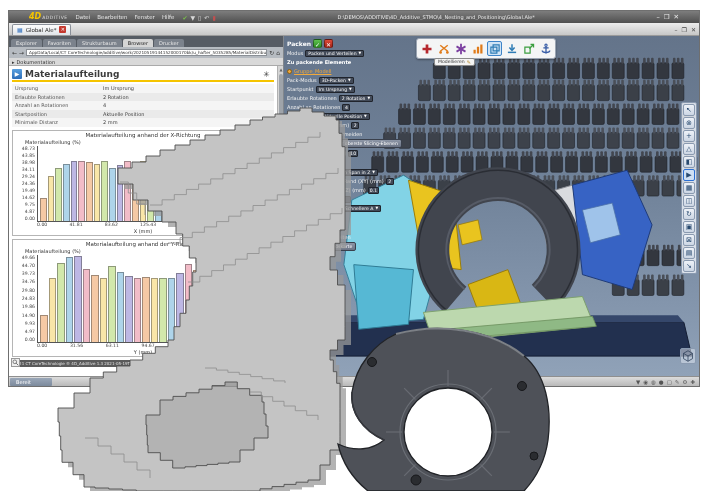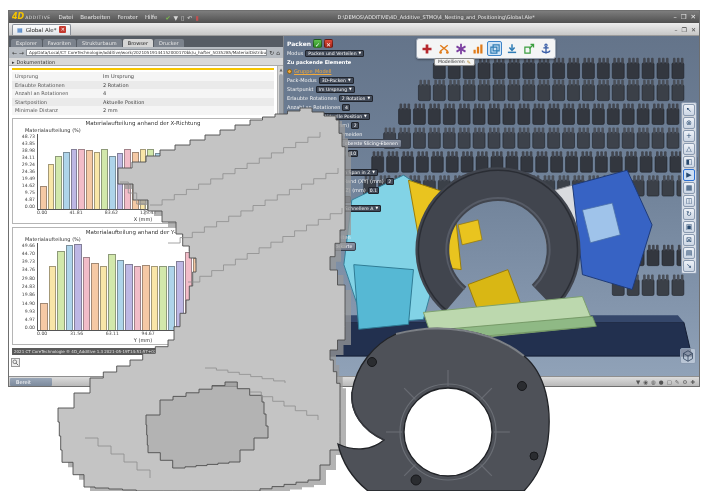--- a/index.html
+++ b/index.html
@@ -6,21 +6,21 @@
   html,body { width:709px; height:491px; background:#ffffff; overflow:hidden;
               font-family:"DejaVu Sans", sans-serif; }
 
   
   #app-window { position:absolute; left:8px; top:10px; width:692px; height:377px;
                 border:1px solid #6f6f6f; background:#c9ced4; }
 
   
   #title-bar { position:absolute; left:0; top:0; right:0; height:12px;
                background:linear-gradient(#7d7d7d,#4f4f4f);
-               display:flex; align-items:center; padding:0 3px; color:#e6e6e6; font-size:5.5px; }
+               display:flex; align-items:center; padding:0 20px; color:#e6e6e6; font-size:5.5px; }
   #logo { display:flex; align-items:baseline; margin-right:8px; }
   #logo .l4d { color:#f5c400; font-weight:bold; font-style:italic; font-size:8px; line-height:8px;}
   #logo .ladd { color:#dcdcdc; font-size:4.5px; letter-spacing:.5px; margin-left:1px; }
   #main-menus { display:flex; gap:7px; }
   #main-menus span { cursor:default; }
   #tb-mini-icons { display:flex; gap:3px; margin-left:8px; font-size:6px; }
   #window-title { flex:1; text-align:center; font-size:5px; color:#e9e9e9;
                   white-space:nowrap; overflow:hidden; }
   .win-ctrls { display:flex; gap:4px; font-size:6.5px; color:#eee; }
 
@@ -228,20 +228,26 @@
       <div id="address-input">AppData/Local/CT CoreTechnologie/additive/work/20210519144152000170bk/u_hafter_5035285/MaterialDistribution.html</div>
       <span>↻</span>
       <span>⌂</span>
     </div>
     <div id="doc-row">
       <span>▸</span>
       <span>Dokumentation</span>
     </div>
 
     <div id="report">
+      <div id="report-header">
+        <span class="hicon">▶</span>
+        <span id="report-title">Materialaufteilung</span>
+        <span class="spacer"></span>
+        <span class="star">✳</span>
+      </div>
       <div id="yellow-rule"></div>
       <table id="param-table">
           <tbody>
             <tr>
               <td style="width: 88px;">Ursprung</td>
               <td class="val">Im Ursprung</td>
             </tr>
             <tr>
               <td style="width: 88px;">Erlaubte Rotationen</td>
               <td class="val">2 Rotation</td>

